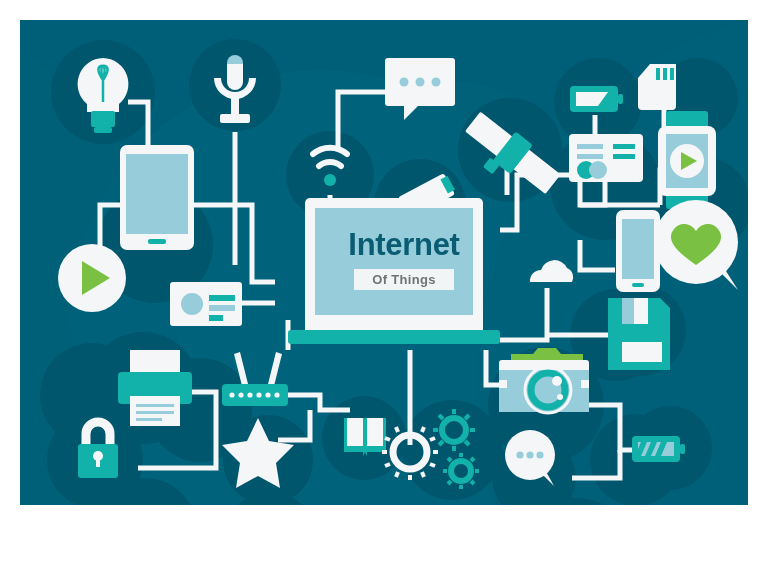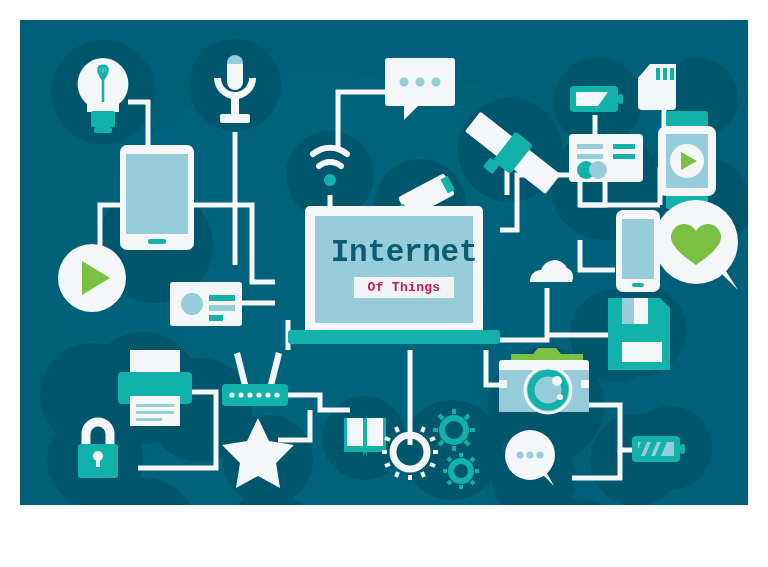--- a/index.html
+++ b/index.html
@@ -44,26 +44,25 @@
     position: absolute;
     left: 268px;
     top: 178px;
     width: 212px;
     height: 152px;
     z-index: 5;
   }
   .laptop-body {
     position: absolute;
     left: 17px;
-    top: 8px;
+    top: 0;
     width: 178px;
     height: 132px;
     background: #f4f6f7;
     border-radius: 5px 5px 0 0;
-    font-family: Liberation Mono, monospace;
   }
   .laptop-screen {
     position: absolute;
     left: 10px;
     top: 10px;
     width: 158px;
     height: 107px;
     background: #97cddb;
   }
   .laptop-base {
@@ -94,21 +93,21 @@
     width: 100px;
     height: 21px;
     background: #f1f5f6;
     display: flex;
     align-items: center;
     justify-content: center;
   }
   .iot-sub {
     font-size: 13px;
     font-weight: bold;
-    color: #be185d;
+    color: #737373;
     letter-spacing: 0.3px;
   }
   
   #footer {
     position: absolute;
     left: 0;
     top: 505px;
     width: 768px;
     height: 62px;
     background: #ffffff;

